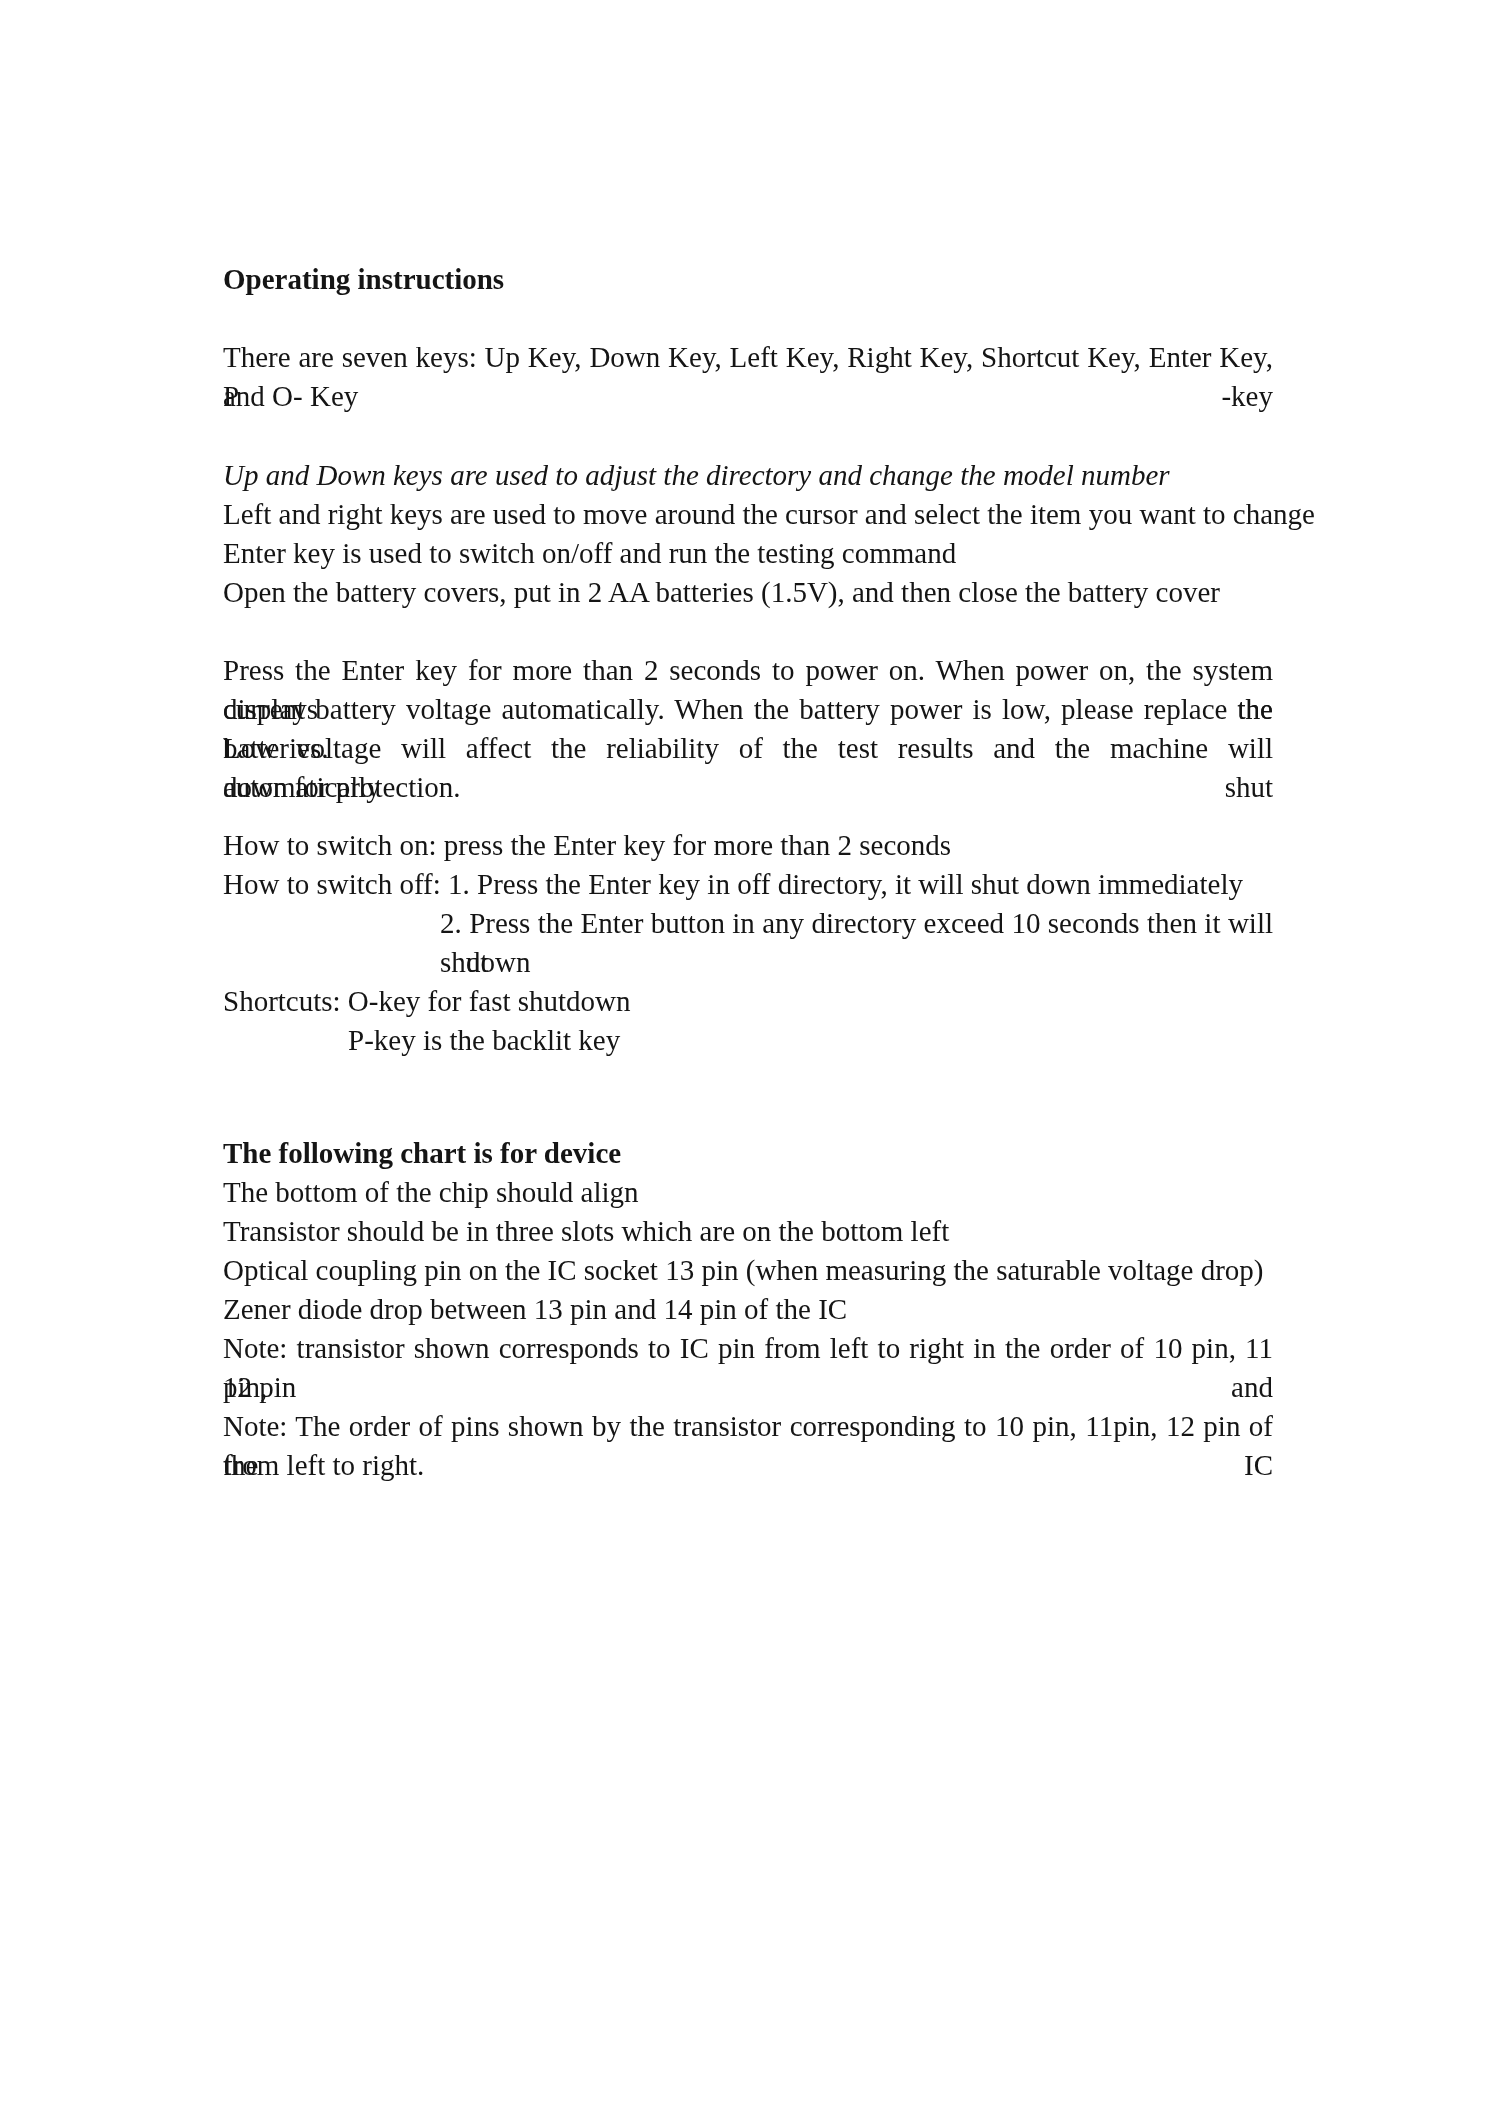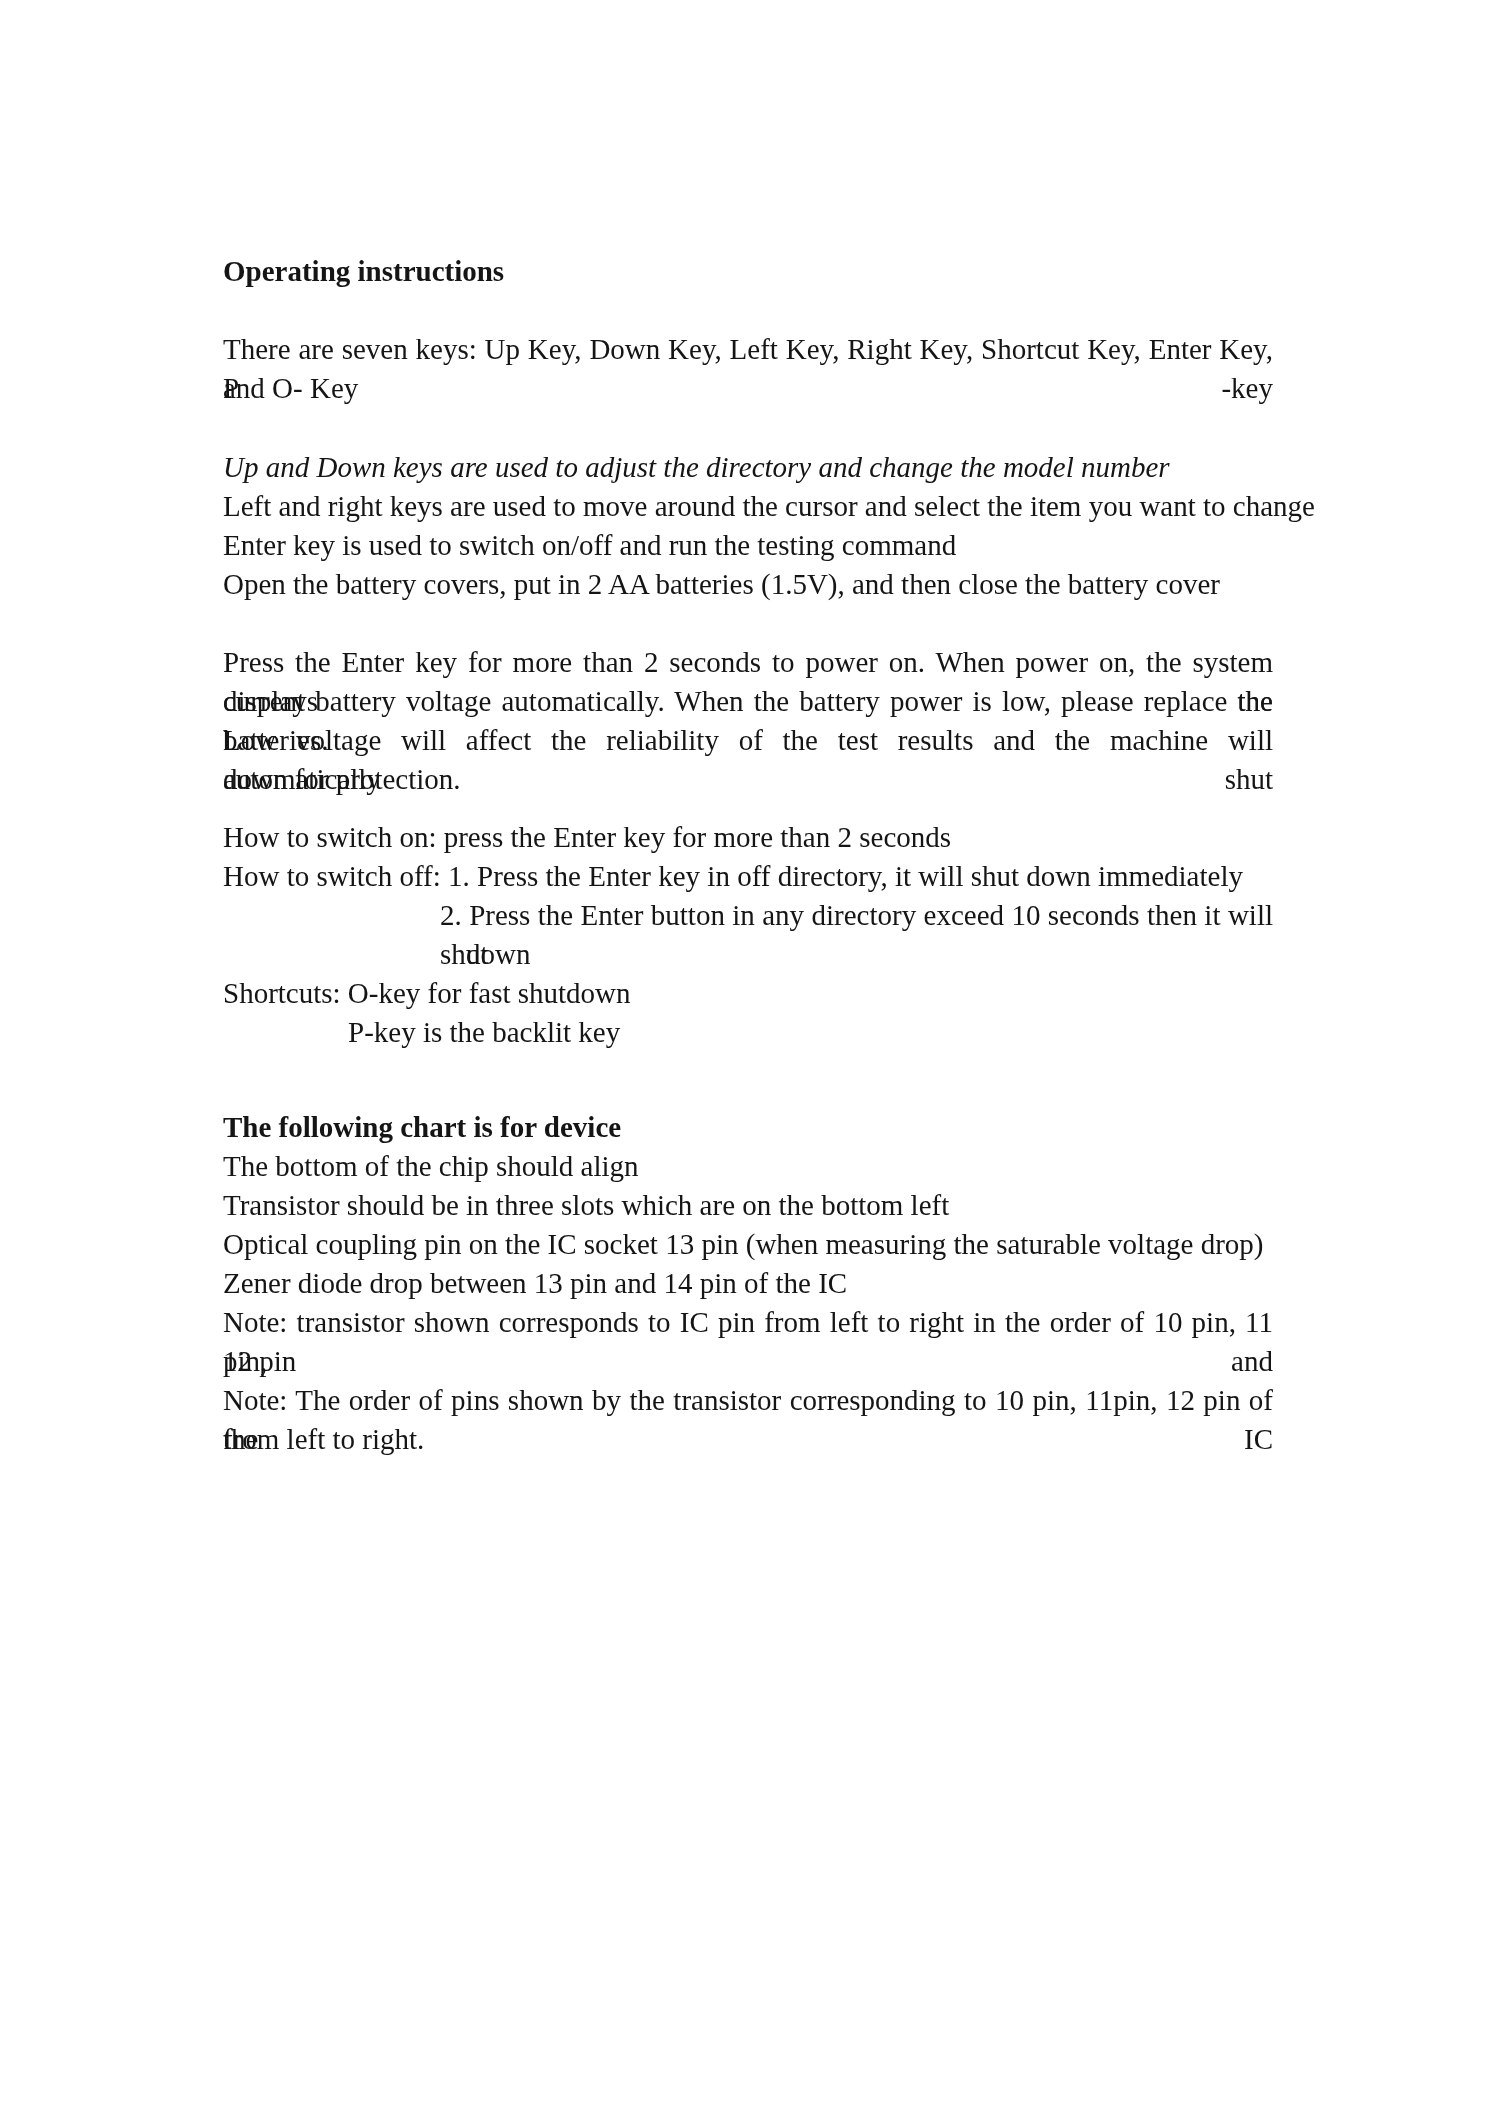--- a/index.html
+++ b/index.html
@@ -7,34 +7,34 @@
   .page {
     position: relative;
     width: 1500px;
     height: 2121px;
     background: #ffffff;
     overflow: hidden;
   }
   .content {
     position: absolute;
     left: 223px;
-    top: 252px;
+    top: 260px;
     width: 1050px;
     font-family: "Liberation Serif", "DejaVu Serif", serif;
     font-size: 29px;
     line-height: 39px;
     color: #151515;
   }
   .line  { height: 39px; white-space: nowrap; }
   .jline { height: 39px; text-align: justify; text-align-last: justify; white-space: normal; }
   .bold  { font-weight: bold; }
   .gap-39 { margin-top: 39px; font-family: Liberation Serif, serif; }
   .gap-41 { margin-top: 19px; }
   .gap-42 { margin-top: 40px; font-style: italic; }
-  .gap-81 { margin-top: 56px; }
+  .gap-81 { margin-top: 74px; }
   .ind-125 { margin-left: 125px; }
   .ind-217 { margin-left: 217px; }
   .ind-243 { margin-left: 243px; }
 </style>
 </head>
 <body>
 
 <div class="page">
   <div class="content">
 

